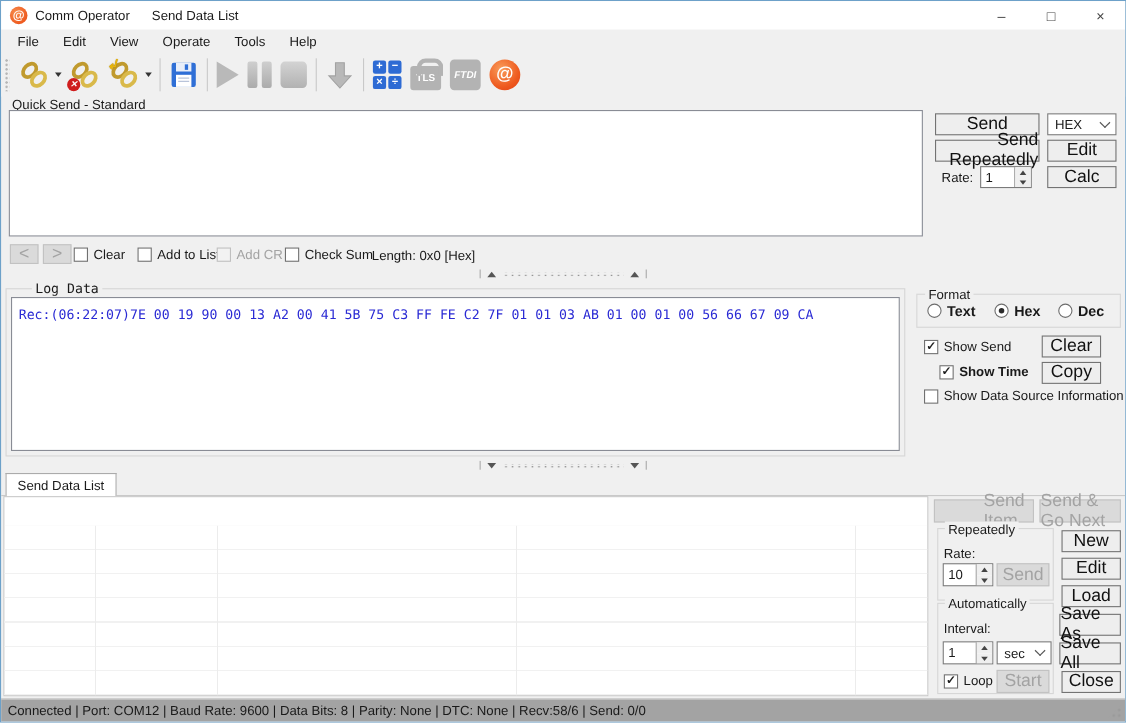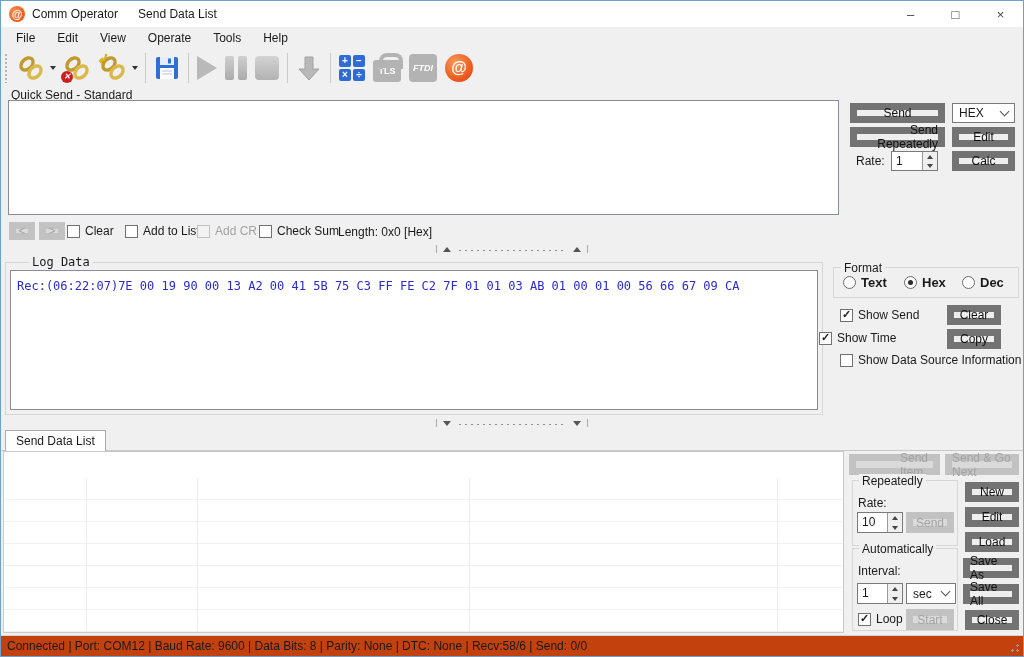--- a/index.html
+++ b/index.html
@@ -32,21 +32,21 @@
   .pause-ic i { width:9px; height:24px; background:linear-gradient(#cfcfcf,#ababab); border-radius:2px; }
   .stop-ic { width:24px; height:24px; background:linear-gradient(#d3d3d3,#b2b2b2); border-radius:4px; }
   .calc-ic { display:grid; grid-template-columns:12px 12px; grid-template-rows:12px 12px; gap:2px; }
   .calc-ic b { background:#2e6bd4; color:#fff; font-size:10px; line-height:12px; text-align:center; border-radius:2px; font-weight:bold; }
   .lock-ic { position:relative; width:28px; height:22px; background:#b3b3b3; border-radius:3px; color:#fff; font-size:9px; font-weight:bold; text-align:center; line-height:22px; margin-top:6px; }
   .lock-ic::before { content:""; position:absolute; top:-7px; left:6px; width:16px; height:12px; border:4px solid #b3b3b3; border-bottom:none; border-radius:8px 8px 0 0; }
   .ftdi-ic { width:28px; height:28px; background:#b3b3b3; border-radius:4px; color:#fdfdfd; font-size:9px; font-weight:bold; font-style:italic; text-align:center; line-height:28px; }
   .logo-ic { width:28px; height:28px; border-radius:50%; background:radial-gradient(circle at 38% 32%, #f99c5a, #ee5a1f 62%, #e23d12); color:#fff; font-weight:bold; font-size:16px; line-height:27px; text-align:center; }
 
   
-  .btn { position:absolute; background:#eeeeee; border:7px solid #737373; display:flex; align-items:center; justify-content:center; font-size:12px; color:#111; }
+  .btn { position:absolute; background:#eeeeee; border:1px solid #737373; display:flex; align-items:center; justify-content:center; font-size:16px; color:#111; }
   .btn.disabled { background:#dadada; border-color:#c2c2c2; color:#a3a3a3; }
   .gbox { position:absolute; border:1px solid #d6d6d6; }
   .glabel { position:absolute; background:#f0f0f0; padding:0 3px; white-space:nowrap; }
   .cb { display:flex; align-items:center; gap:5px; position:absolute; }
   .cb .box { width:13px; height:13px; background:#fff; border:1px solid #707070; position:relative; flex:none; }
   .cb.on .box::after { content:"✓"; position:absolute; left:1px; top:-2px; font-size:11px; font-weight:bold; color:#1f1f1f; }
   .cb.disabled .box { border-color:#c0c0c0; background:#f2f2f2; }
   .cb.disabled .lbl { color:#a3a3a3; }
   .radio { display:flex; align-items:center; gap:5px; }
   .radio .dot { width:13px; height:13px; border:1px solid #6d6d6d; border-radius:50%; background:#fff; position:relative; flex:none; }
@@ -81,21 +81,21 @@
   .th { padding:5px 7px; border-right:1px solid #e2e2e2; color:#333; overflow:hidden; white-space:nowrap; }
   .tbody { position:absolute; left:0; top:26px; right:0; bottom:0;
      background-image:
        linear-gradient(to right, transparent 82px, #ececec 82px, #ececec 83px, transparent 83px),
        linear-gradient(to right, transparent 193px, #ececec 193px, #ececec 194px, transparent 194px),
        linear-gradient(to right, transparent 465px, #ececec 465px, #ececec 466px, transparent 466px),
        linear-gradient(to right, transparent 773px, #ececec 773px, #ececec 774px, transparent 774px),
        repeating-linear-gradient(to bottom, transparent 0 21px, #f1f1f1 21px 22px); }
 
   
-  .statusbar { position:absolute; left:0; bottom:0; width:100%; height:21px; background:#c2410c; border-top:1px solid #d4d4d4; display:flex; align-items:center; padding:0 6px; }
+  .statusbar { position:absolute; left:0; bottom:0; width:100%; height:21px; background:#a3a3a3; border-top:1px solid #d4d4d4; display:flex; align-items:center; padding:0 6px; }
   .sizegrip { position:absolute; right:3px; bottom:3px; width:13px; height:13px;
      background-image:radial-gradient(#9a9a9a 1.2px, transparent 1.4px); background-size:5px 5px; background-position:bottom right;
      clip-path:polygon(100% 0, 100% 100%, 0 100%); }
 
   .plain { position:absolute; white-space:nowrap; }
   .bold13 { font-weight:bold; font-size:13px; }
 </style>
 </head>
 <body>
 
@@ -265,21 +265,21 @@
   </label>
   <label class="radio plain bold13" style="left:961px; top:274px;">
     <span class="dot"></span>
       <span>Dec</span>
   </label>
   <label class="cb on" style="left:839px; top:307px;">
     <span class="box"></span>
       <span class="lbl">Show Send</span>
   </label>
   <div class="btn" style="left:946px; top:304px; width:54px; height:20px;">Clear</div>
-  <label class="cb on" style="left:818px; top:330px;">
+  <label class="cb on" style="left:853px; top:330px;font-weight:bold;">
     <span class="box"></span>
       <span class="lbl">Show Time</span>
   </label>
   <div class="btn" style="left:946px; top:328px; width:54px; height:20px;">Copy</div>
   <label class="cb" style="left:839px; top:352px;">
     <span class="box"></span>
       <span class="lbl">Show Data Source Information</span>
   </label>
 
   <div class="split" style="top:418px;">

